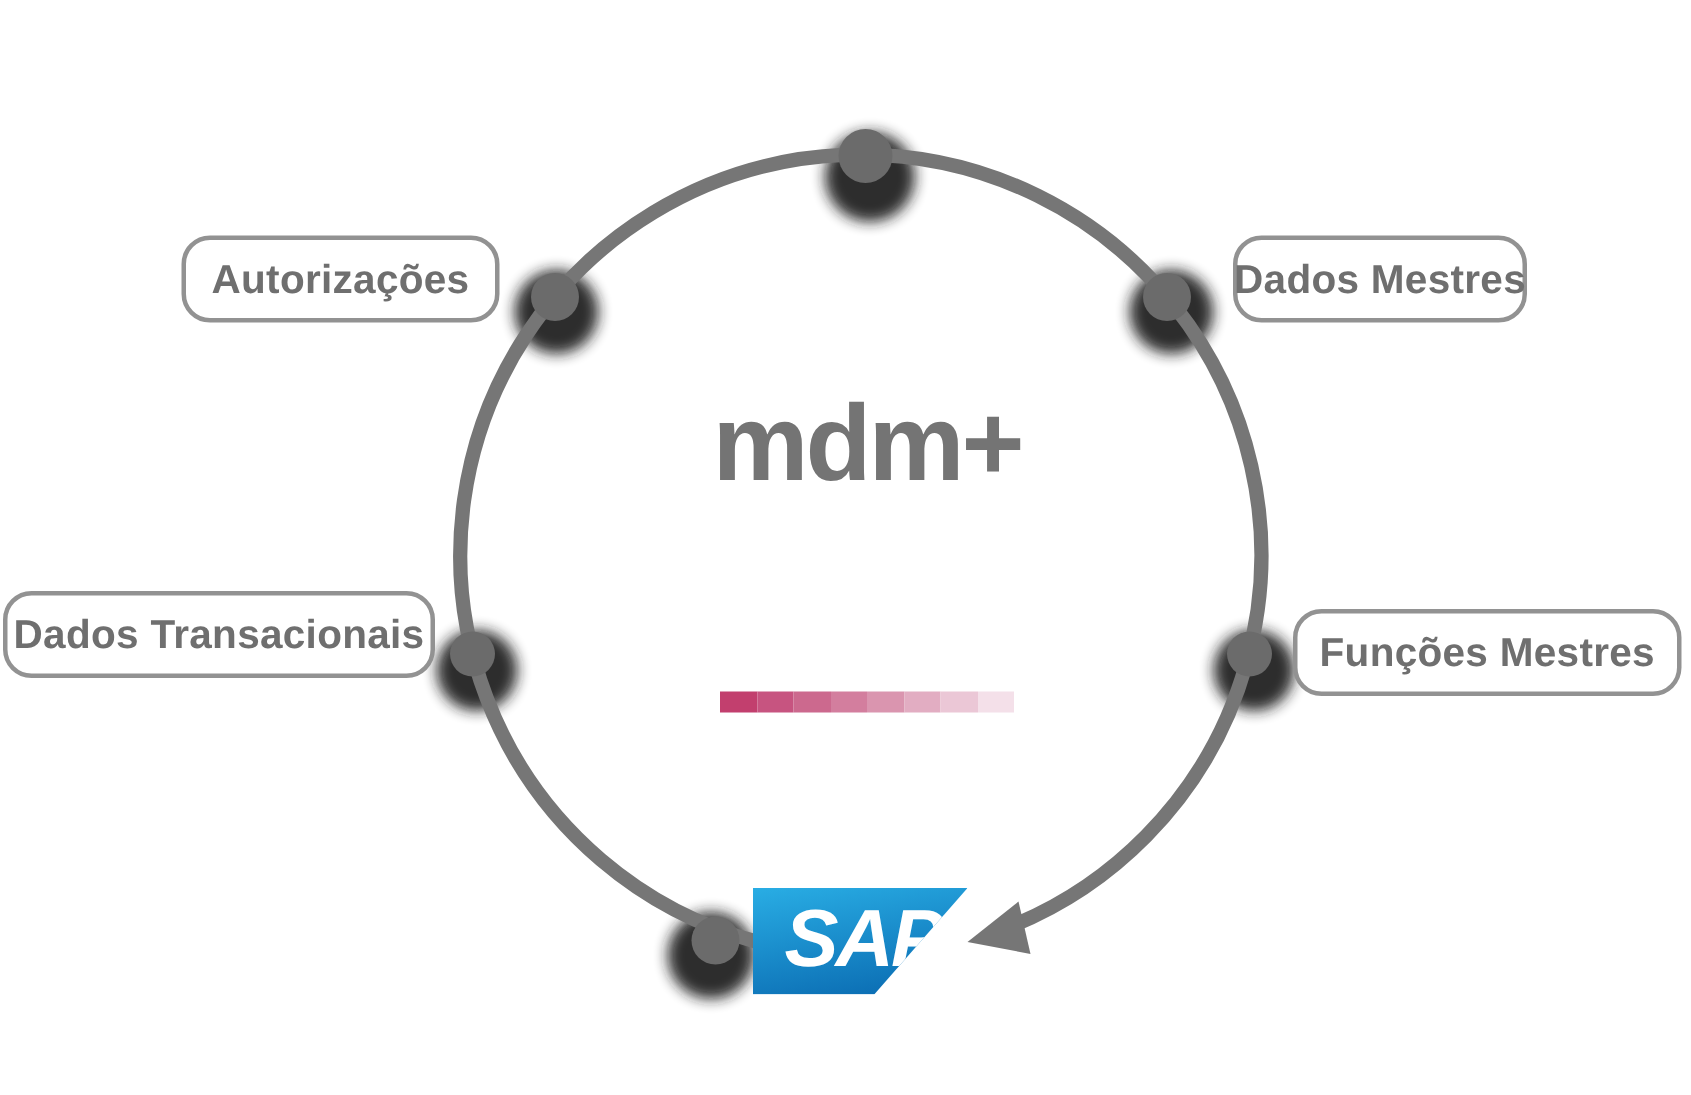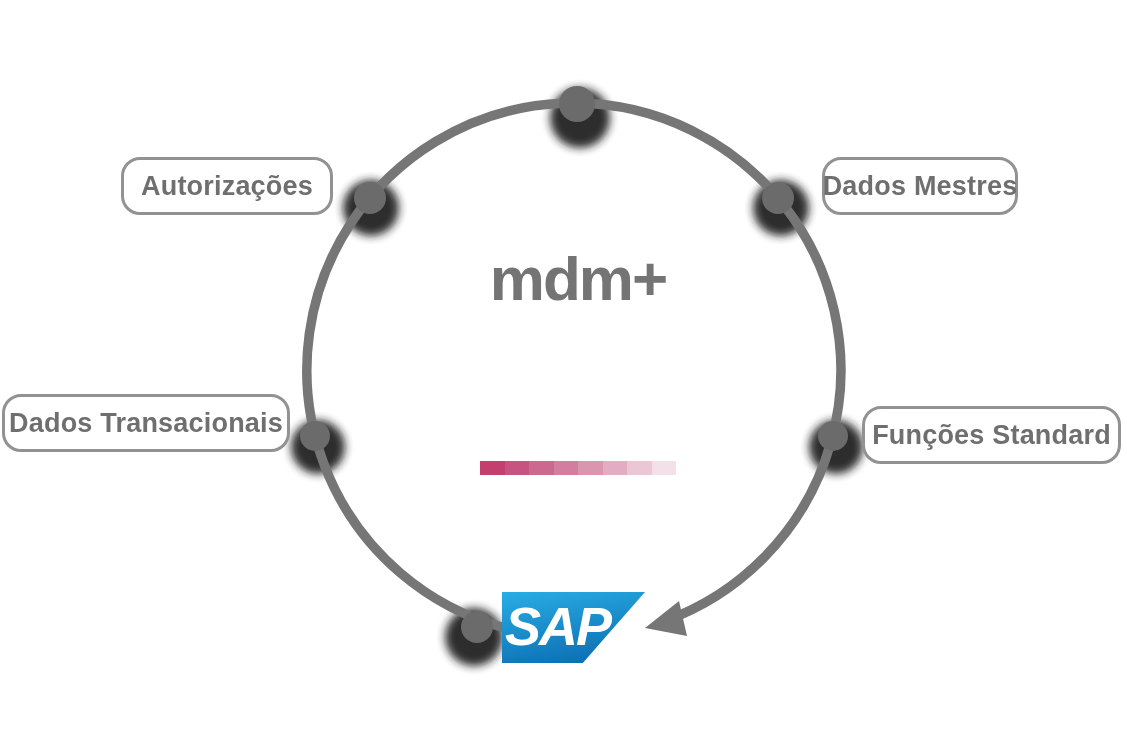--- a/index.html
+++ b/index.html
@@ -32,22 +32,22 @@
     color:var(--pill-text);font-size:27px;font-weight:700;letter-spacing:.2px;
     box-sizing:border-box;white-space:nowrap;
   }
   .pill-configuracoes{left:464px;top:7px;width:227px;height:57px;}
   .pill-autorizacoes{left:121px;top:157px;width:212px;height:58px;}
   .pill-dados-mestres{left:822px;top:157px;width:196px;height:58px;}
   .pill-dados-transacionais{left:2px;top:394px;width:288px;height:58px;}
   .pill-funcoes-standard{left:862px;top:406px;width:259px;height:58px;}
 
   .brand-top{
-    position:absolute;z-index:2;left:438px;top:248px;width:280px;
-    text-align:center;font-size:62px;font-weight:700;line-height:1;
+    position:absolute;z-index:2;left:438px;top:260px;width:280px;
+    text-align:center;font-size:72px;font-weight:700;line-height:1;
     color:var(--title-top-color);letter-spacing:-2px;
   }
   .brand-main{
     position:absolute;z-index:2;left:438px;top:324px;width:280px;
     text-align:center;font-size:130px;font-weight:700;line-height:.92;
     color:var(--title-main-color);letter-spacing:-6px;
   }
   .grad-bar{
     position:absolute;z-index:2;left:480px;top:461px;width:196px;height:14px;
     display:flex;
@@ -55,21 +55,21 @@
   .grad-bar .seg{flex:1;}
 
   .sap-logo{
     position:absolute;z-index:4;left:502px;top:592px;width:143px;height:71px;
     background:linear-gradient(170deg,var(--sap-blue-top) 0%,var(--sap-blue-bottom) 92%);
     clip-path:polygon(0 0,100% 0,56.5% 100%,0 100%);
     display:flex;align-items:center;
   }
   .sap-text{
     font-style:italic;font-weight:700;font-size:54px;line-height:1;
-    color:#fff;padding-left:3px;letter-spacing:-2px;transform:translateY(-2px);
+    color:#fff;padding-left:21px;letter-spacing:-2px;transform:translateY(-2px);
   }
 </style>
 </head>
 <body>
 
 <div class="stage">
 
   <svg class="layer" width="1127" height="730" viewBox="0 0 1127 730">
     <defs>
       <filter id="blobblur" x="-60%" y="-60%" width="220%" height="220%">
@@ -99,21 +99,21 @@
   <div class="pill pill-autorizacoes">
     <span>Autorizações</span>
   </div>
   <div class="pill pill-dados-mestres">
     <span>Dados Mestres</span>
   </div>
   <div class="pill pill-dados-transacionais">
     <span>Dados Transacionais</span>
   </div>
   <div class="pill pill-funcoes-standard">
-    <span>Funções Standard</span>
+    <span>Funções Mestres</span>
   </div>
 
   <div class="brand-top">mdm+</div>
   <div class="grad-bar">
     <span class="seg" style="background: rgb(194, 63, 110);"></span>
     <span class="seg" style="background: rgb(199, 84, 128);"></span>
     <span class="seg" style="background: rgb(204, 105, 142);"></span>
     <span class="seg" style="background: rgb(211, 126, 158);"></span>
     <span class="seg" style="background: rgb(218, 149, 175);"></span>
     <span class="seg" style="background: rgb(226, 173, 194);"></span>

